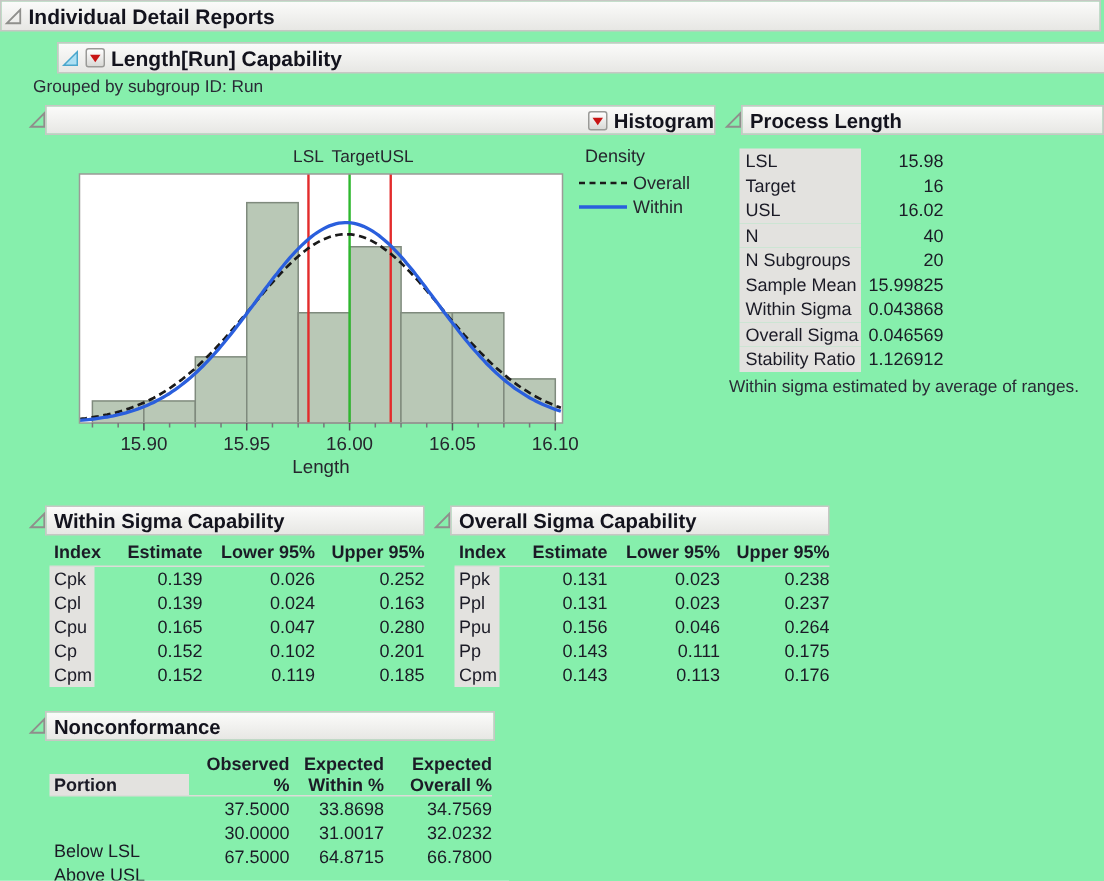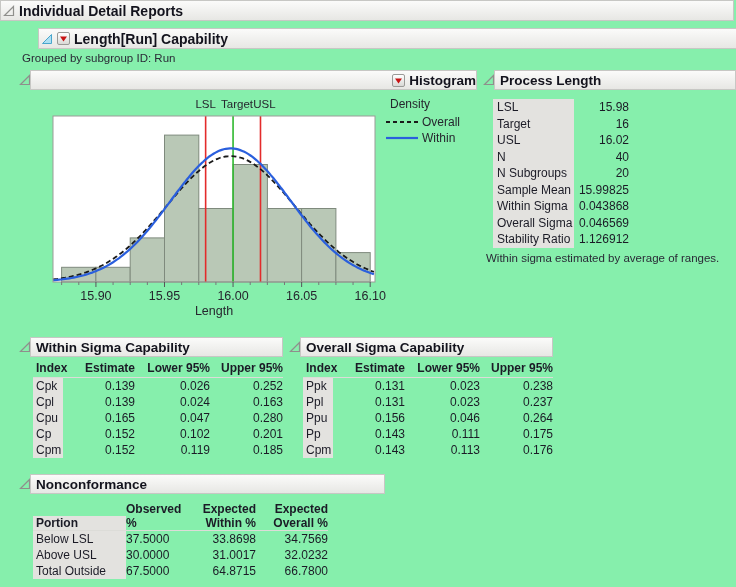--- a/index.html
+++ b/index.html
@@ -26,22 +26,22 @@
   .cap-row{display:flex;height:16px;line-height:16px;}
   .c-idx{width:30px;padding-left:3px;box-sizing:border-box;white-space:nowrap;overflow:visible;}
   .cap-row .c-idx{background:#e3e2df;}
   .c-est{width:72px;text-align:right;}
   .c-low{width:75px;text-align:right;}
   .c-up{width:73px;text-align:right;}
   
   .nc-table{position:absolute;font-size:12px;}
   .nc-hrow{display:flex;align-items:flex-end;height:33px;font-weight:bold;border-bottom:1px solid #dcdcd8;}
   .nc-row{display:flex;height:16px;line-height:16px;}
-  .n-portion{width:93px;padding-left:3px;box-sizing:border-box;background:#e3e2df;white-space:nowrap;}
-  .n-obs{width:67px;white-space:pre-line;line-height:13.5px;}
+  .n-portion{width:93px;padding-left:3px;box-sizing:border-box;background:#e3e2df;white-space:nowrap;margin-top:28px;}
+  .n-obs{width:67px;text-align:right;white-space:pre-line;line-height:13.5px;}
   .n-ew{width:63px;text-align:right;white-space:pre-line;line-height:13.5px;}
   .n-eo{width:72px;text-align:right;white-space:pre-line;line-height:13.5px;}
   .nc-row .n-obs,.nc-row .n-ew,.nc-row .n-eo{line-height:16px;}
   svg text{font-family:"Liberation Sans",sans-serif;fill:#26262e;}
 </style>
 </head>
 <body>
 
 <div class="page">
 
@@ -263,21 +263,21 @@
       <div class="c-idx">Cpm</div>
       <div class="c-est">0.143</div>
       <div class="c-low">0.113</div>
       <div class="c-up">0.176</div>
     </div>
   </div>
 
   <svg class="disc" style="left:19px;top:478px;" viewBox="0 0 12 12">
     <polygon points="1.5,10.5 10.5,10.5 10.5,1.5" fill="none" stroke="#8f8f8c" stroke-width="1.2"></polygon>
   </svg>
-  <div class="bar t13" style="left:30px;top:474px;width:355px;height:20px;padding-left:5px;">
+  <div class="bar t13" style="left:30px;top:474px;width:300px;height:20px;padding-left:5px;">
     <span class="title">Nonconformance</span>
   </div>
   <div class="nc-table" style="left:33px;top:497px;">
     <div class="nc-hrow">
       <div class="n-portion">Portion</div>
       <div class="n-obs">Observed %</div>
       <div class="n-ew">Expected
 Within %</div>
       <div class="n-eo">Expected
 Overall %</div>

